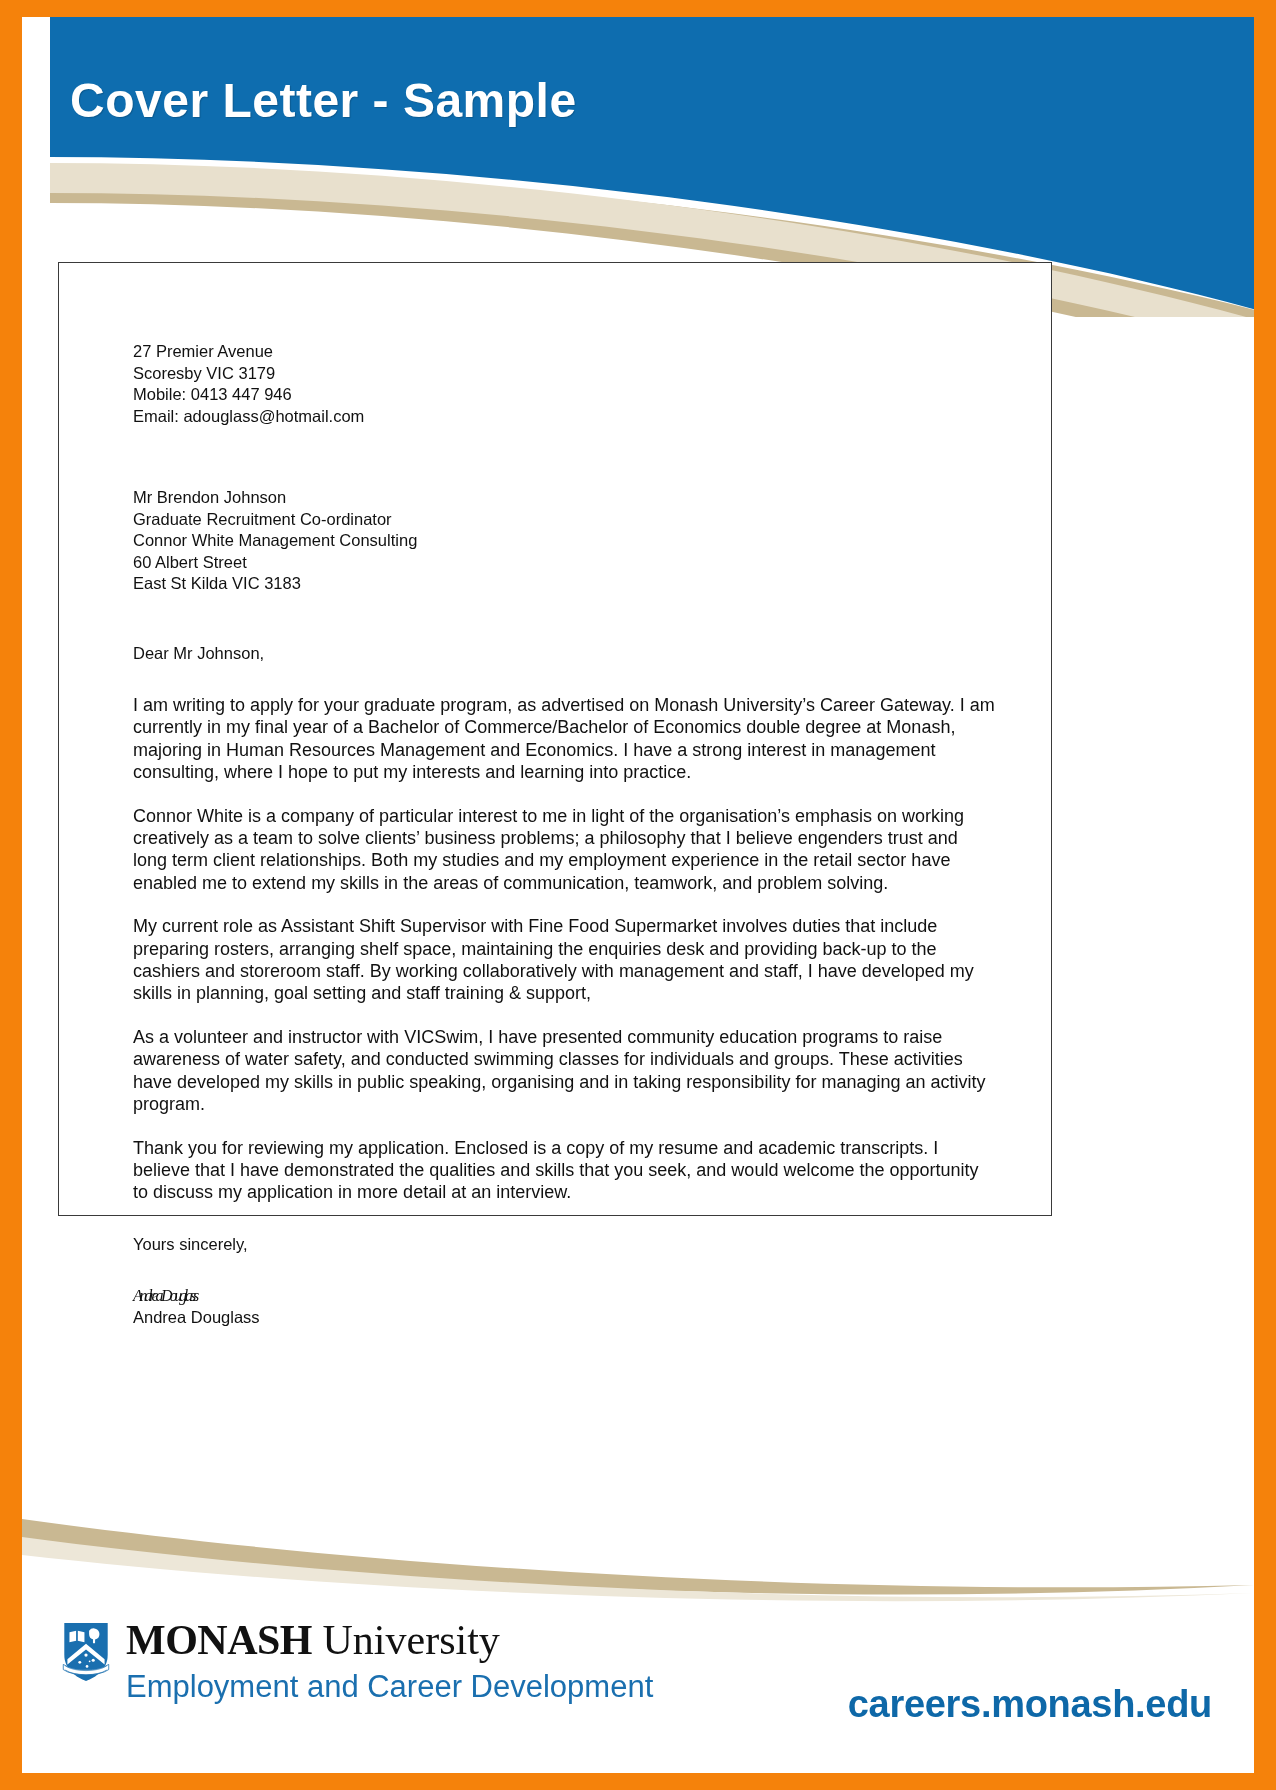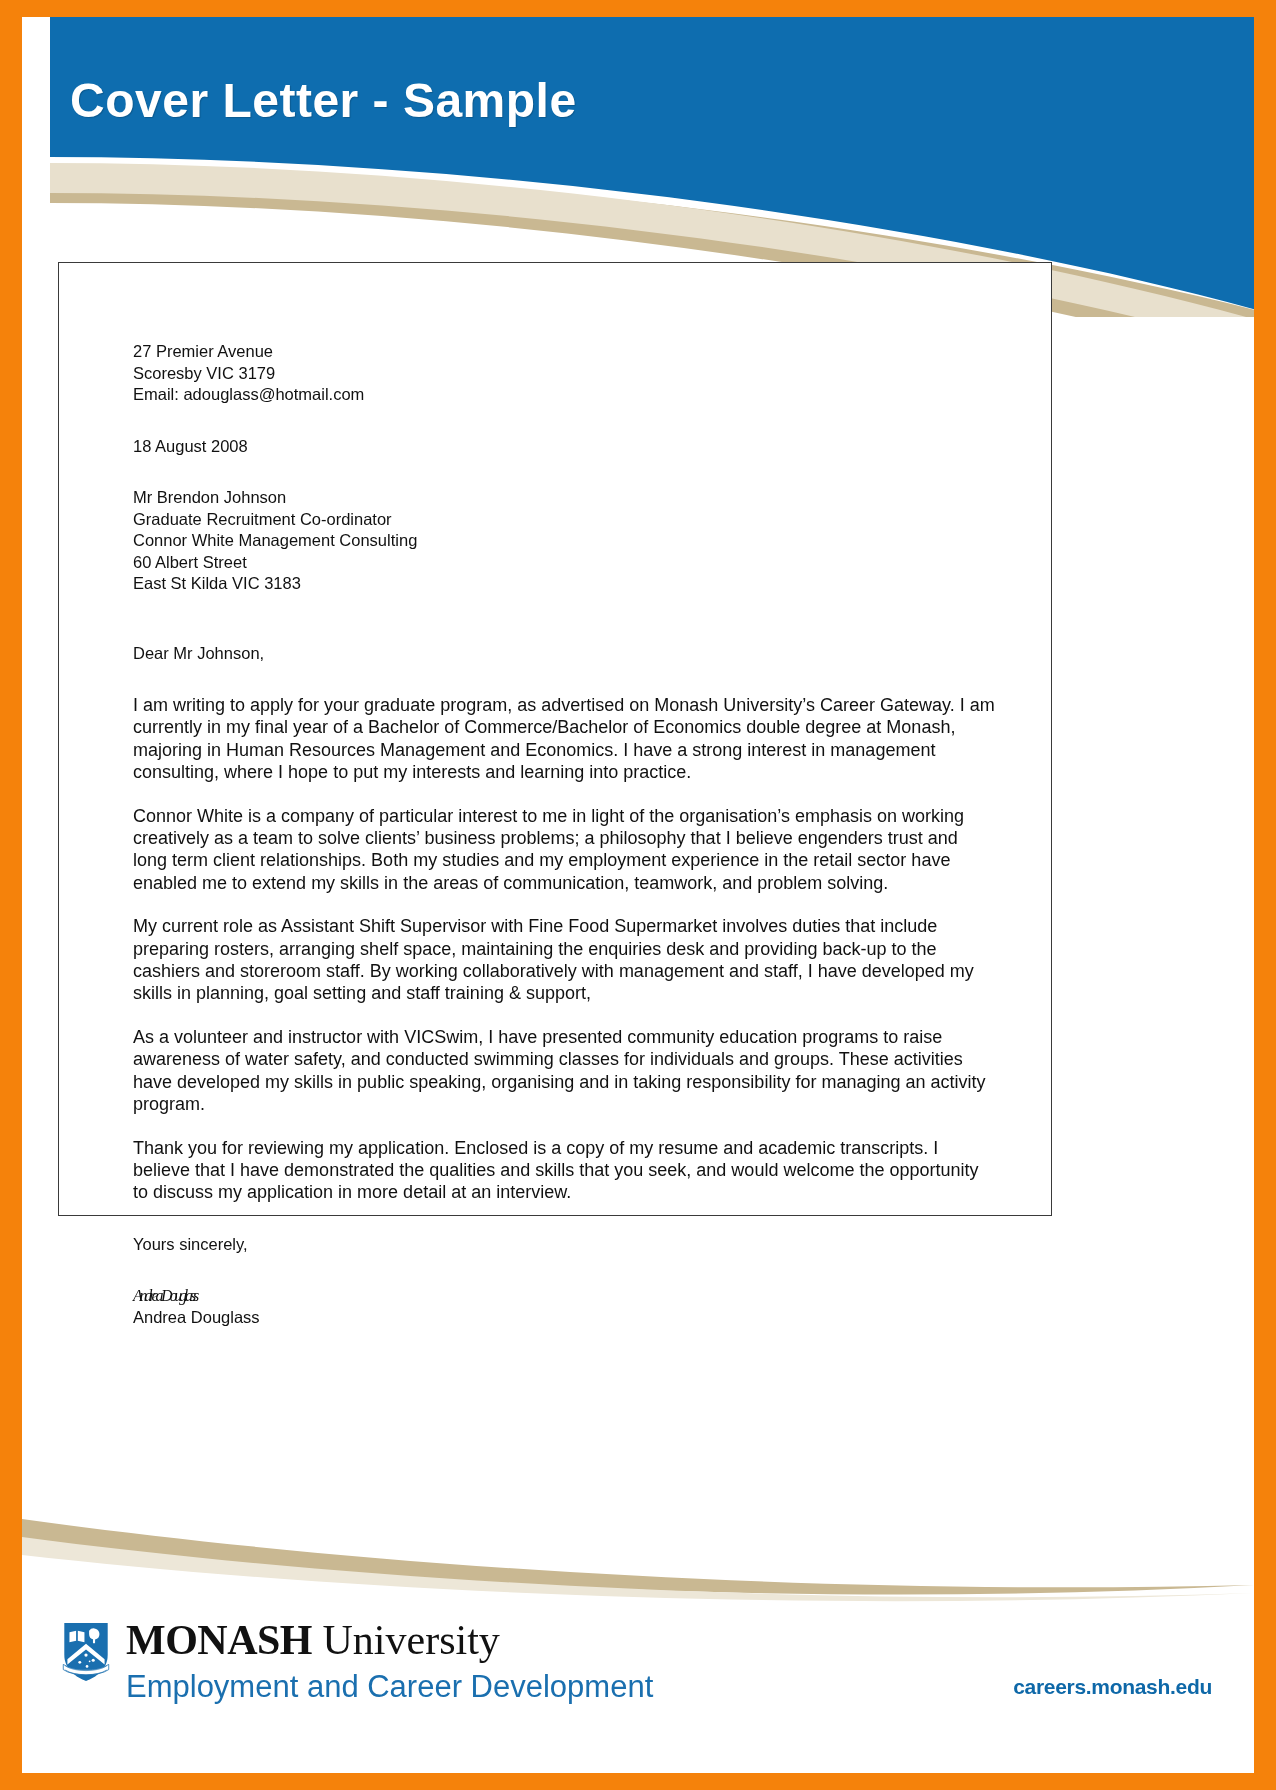--- a/index.html
+++ b/index.html
@@ -146,23 +146,23 @@
     font-family: "Liberation Sans", sans-serif;
     font-size: 31px;
     line-height: 32px;
     color: #1A6FAF;
     white-space: nowrap;
     margin-top: 8px;
   }
   #careers-url {
     position: absolute;
     right: 42px;
-    top: 58px;
+    top: 66px;
     font-family: "Liberation Sans", sans-serif;
-    font-size: 21px;
+    font-size: 38px;
     font-weight: bold;
     color: #0E68A8;
     white-space: nowrap;
     letter-spacing: -0.3px;
   }
 </style>
 </head>
 <body>
 
 <div id="page">
@@ -187,26 +187,26 @@
       </svg>
       <div id="header-title">Cover Letter - Sample</div>
     </div>
 
     <div id="letter-box">
       <div id="letter-inner">
 
         <div class="blk">
           <div class="blk-line">27 Premier Avenue</div>
           <div class="blk-line">Scoresby VIC 3179</div>
+          <div class="blk-line">Mobile: 0413 447 946</div>
           <div class="blk-line">Email: adouglass@hotmail.com</div>
         </div>
 
         <div class="gap-md"></div>
 
-        <div class="blk-line">18 August 2008</div>
 
         <div class="gap-md"></div>
 
         <div class="blk">
           <div class="blk-line">Mr Brendon Johnson</div>
           <div class="blk-line">Graduate Recruitment Co-ordinator</div>
           <div class="blk-line">Connor White Management Consulting</div>
           <div class="blk-line">60 Albert Street</div>
           <div class="blk-line">East St Kilda VIC 3183</div>
         </div>

